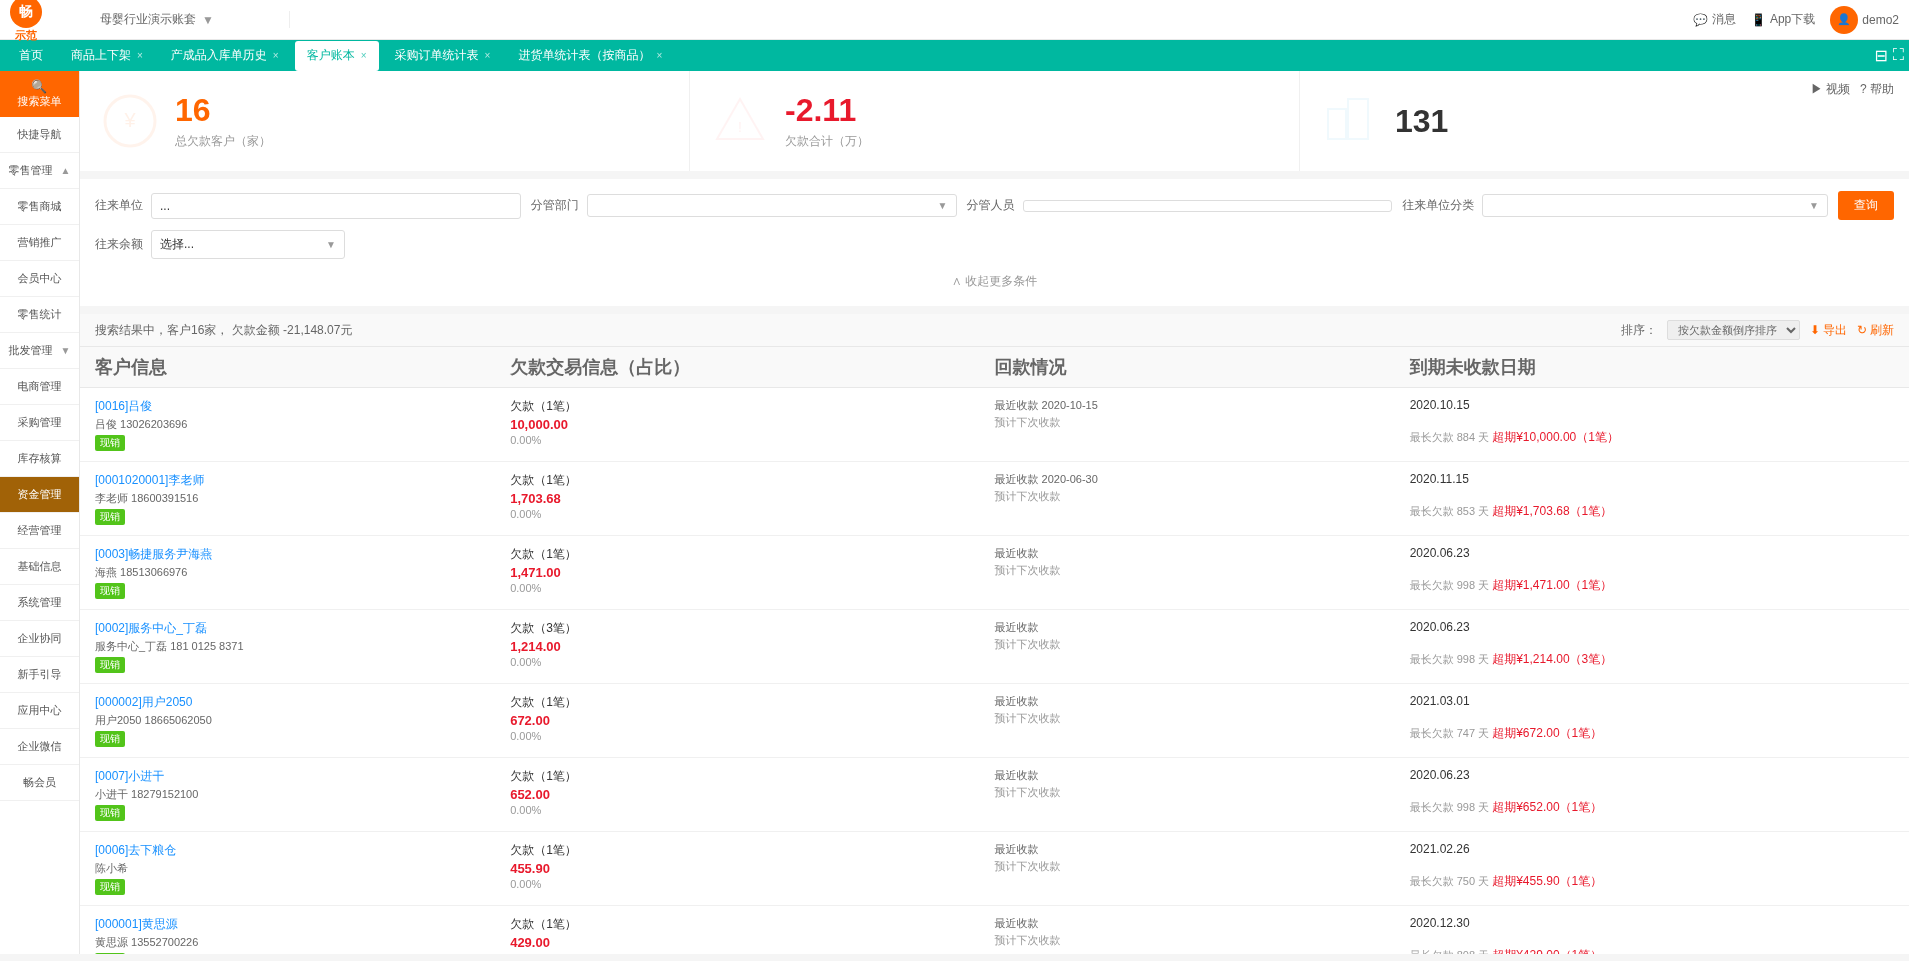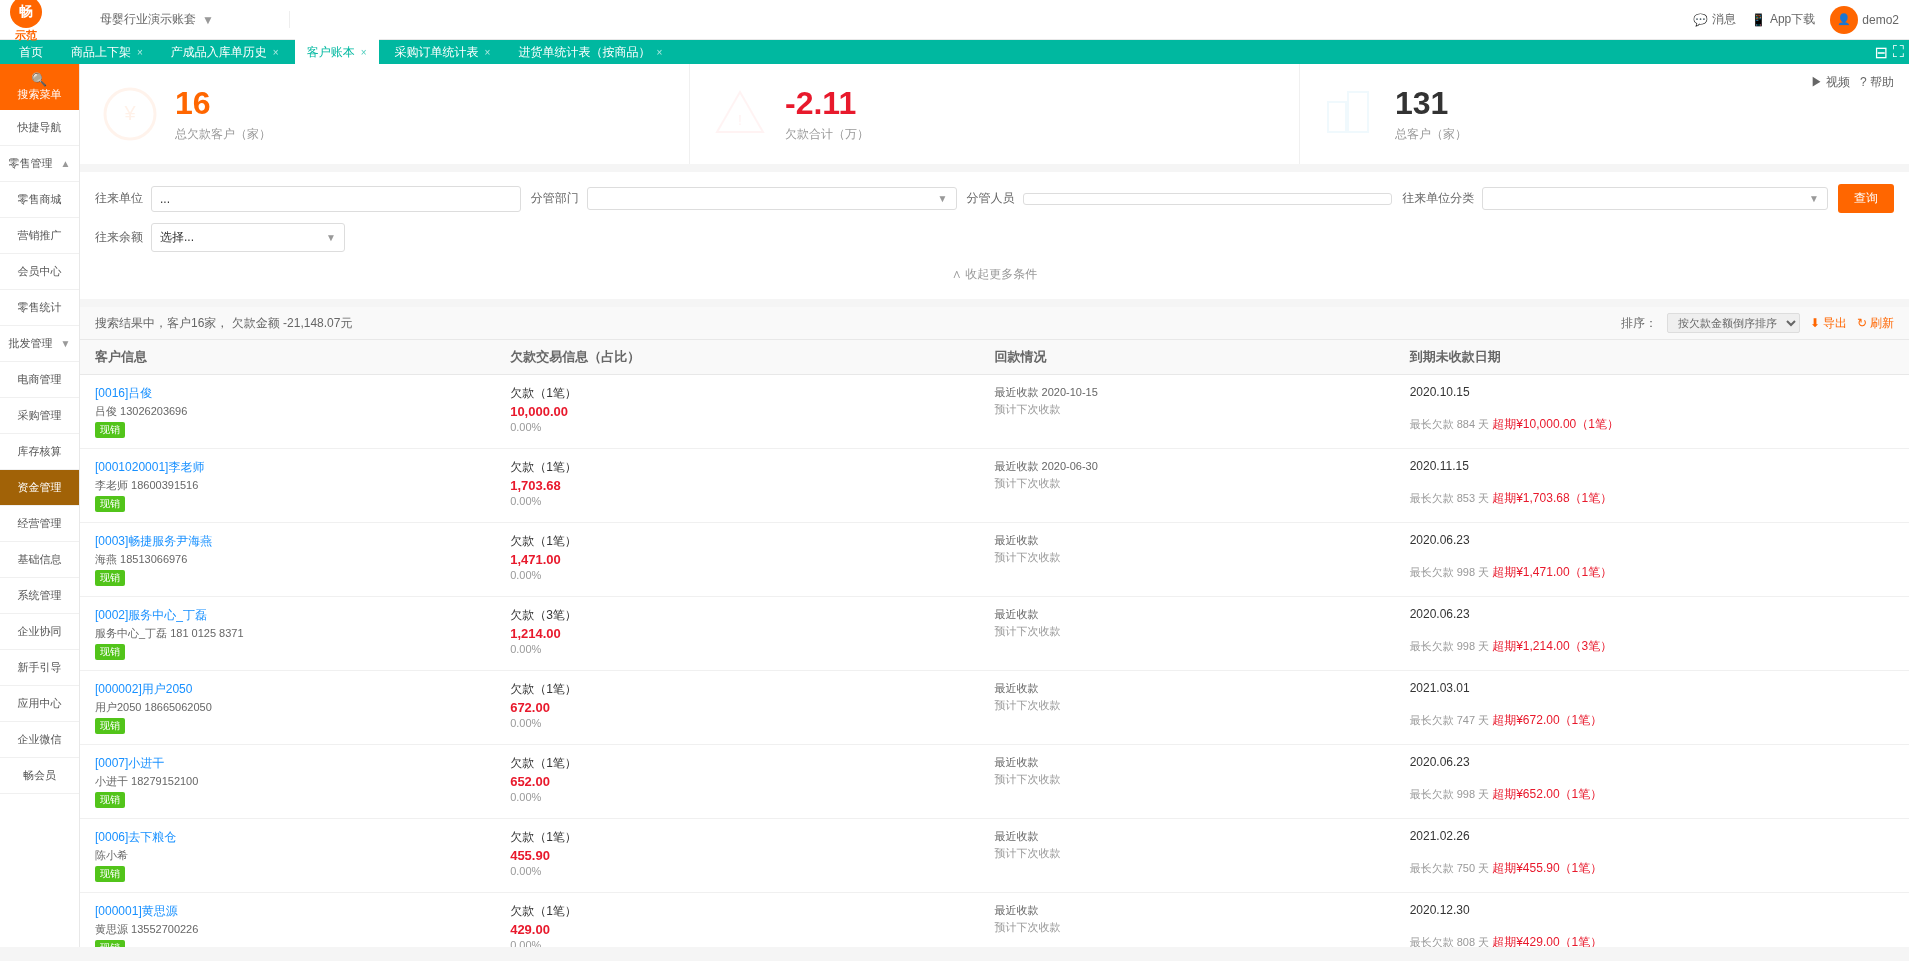--- a/index.html
+++ b/index.html
@@ -8,21 +8,21 @@
     
     .top-bar { display: flex; align-items: center; background: #fff; height: 40px; border-bottom: 1px solid #e8e8e8; padding: 0 10px; }
     .logo-area { display: flex; align-items: center; width: 80px; }
     .logo-text { color: #ff6600; font-size: 11px; font-weight: bold; }
     .company-selector { display: flex; align-items: center; color: #666; font-size: 12px; padding: 0 10px; border-right: 1px solid #eee; width: 200px; cursor: pointer; }
     .top-right { margin-left: auto; display: flex; align-items: center; gap: 15px; }
     .top-right-item { display: flex; align-items: center; gap: 4px; color: #666; font-size: 12px; cursor: pointer; }
     .avatar { width: 28px; height: 28px; border-radius: 50%; background: #ff6600; display: flex; align-items: center; justify-content: center; color: #fff; font-size: 11px; }
 
     
-    .nav-tabs { display: flex; align-items: center; background: #00b8a0; height: 24px; padding: 0 5px; justify-content: flex-end; }
+    .nav-tabs { display: flex; align-items: center; background: #00b8a0; height: 31px; padding: 0 5px; justify-content: flex-end; }
     .nav-tab { display: flex; align-items: center; padding: 0 12px; height: 30px; color: #fff; font-size: 12px; cursor: pointer; border-radius: 3px; margin: 0 2px; white-space: nowrap; }
     .nav-tab.active { background: #fff; color: #00b8a0; }
     .nav-tab .close-x { margin-left: 6px; color: inherit; opacity: 0.7; font-size: 10px; }
     .nav-tab-home { background: transparent; }
     .nav-controls { margin-left: auto; display: flex; gap: 5px; color: #fff; font-size: 14px; cursor: pointer; }
 
     
     .layout { display: flex; height: calc(100vh - 78px); }
     .sidebar { width: 80px; background: #fff; border-right: 1px solid #e8e8e8; display: flex; flex-direction: column; overflow-y: auto; }
     .sidebar-search { background: #ff6600; color: #fff; text-align: center; padding: 8px 4px; font-size: 11px; cursor: pointer; }
@@ -58,21 +58,21 @@
     .collapse-btn { text-align: center; color: #999; font-size: 12px; cursor: pointer; padding: 4px; }
 
     
     .results-bar { display: flex; align-items: center; justify-content: space-between; background: #f9f9f9; padding: 6px 15px; border-bottom: 1px solid #e8e8e8; font-size: 12px; color: #666; }
     .results-bar .sort-area { display: flex; align-items: center; gap: 10px; }
     .sort-select { border: 1px solid #ddd; padding: 2px 6px; font-size: 11px; color: #666; border-radius: 2px; }
     .action-btn { color: #ff6600; cursor: pointer; font-size: 12px; display: flex; align-items: center; gap: 3px; }
 
     
     .data-table { width: 100%; background: #fff; }
-    .table-header { display: flex; padding: 8px 15px; background: #f9f9f9; border-bottom: 1px solid #e8e8e8; font-size: 13px; color: #666; font-weight: bold; }
+    .table-header { display: flex; padding: 8px 15px; background: #f9f9f9; border-bottom: 1px solid #e8e8e8; font-size: 18px; color: #666; font-weight: bold; }
     .col-customer { flex: 3; }
     .col-debt { flex: 3.5; }
     .col-recovery { flex: 3; }
     .col-due { flex: 3.5; }
     
     .table-row { display: flex; padding: 10px 15px; border-bottom: 1px solid #f0f0f0; background: #fff; }
     .customer-info { flex: 3; }
     .customer-name { color: #1890ff; font-size: 12px; cursor: pointer; }
     .customer-phone { color: #666; font-size: 11px; margin-top: 2px; }
     .customer-tag { display: inline-block; background: #52c41a; color: #fff; font-size: 10px; padding: 1px 5px; border-radius: 2px; margin-top: 3px; }
@@ -266,21 +266,20 @@
 
       <div class="stat-card">
         <div class="stat-icon">
           <svg width="55" height="55" viewBox="0 0 55 55" fill="none">
             <rect x="5" y="15" width="18" height="30" stroke="#88ccee" stroke-width="2" fill="none" opacity="0.4"></rect>
             <rect x="25" y="5" width="20" height="40" stroke="#88ccee" stroke-width="2" fill="none" opacity="0.4"></rect>
           </svg>
         </div>
         <div class="stat-info">
           <div class="stat-value dark">131</div>
-          <div class="stat-label">总客户（家）</div>
         </div>
         <div class="stat-top-right">
           <span>
             <span>▶</span>
             <span>视频</span>
           </span>
           <span>
             <span>?</span>
             <span>帮助</span>
           </span>

